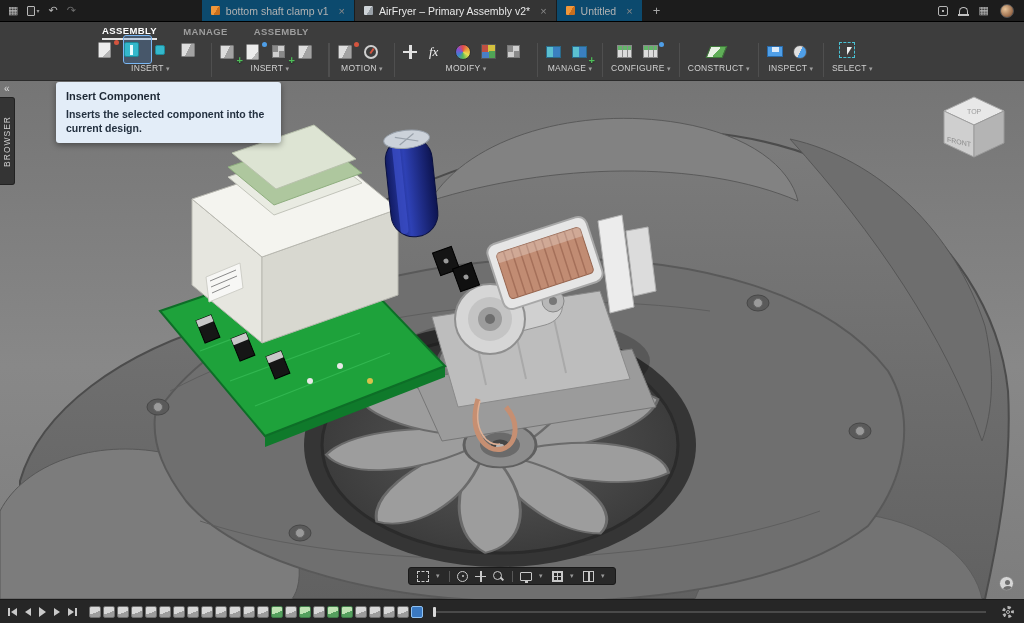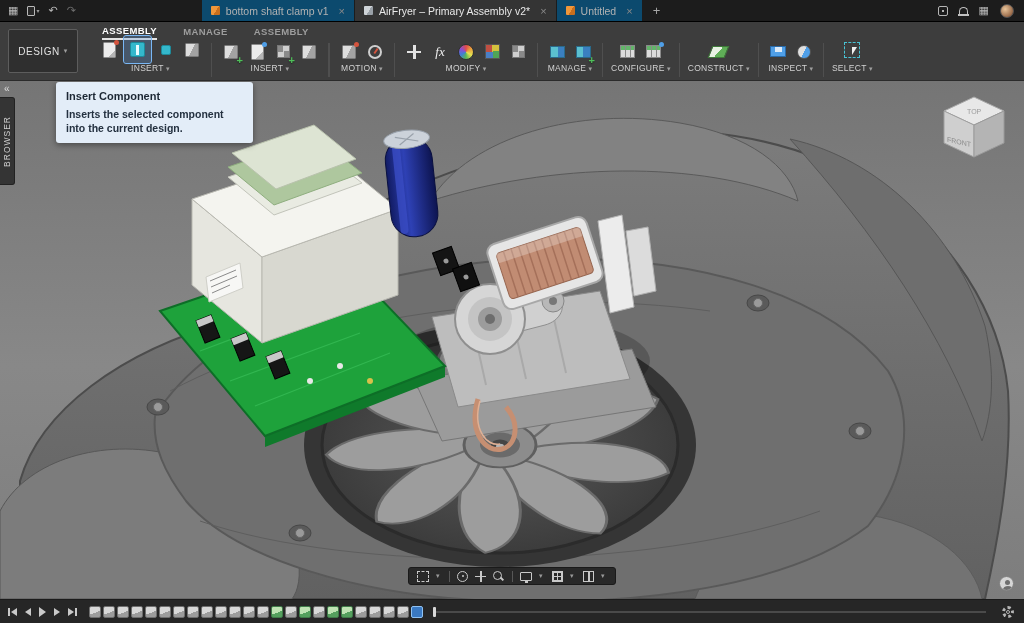--- a/index.html
+++ b/index.html
@@ -37,21 +37,21 @@
   .ribbon-tabs{display:flex;gap:26px;height:15px;align-items:center;padding-left:12px}
   .rtab{font-size:9.5px;font-weight:bold;letter-spacing:.4px;color:#9d9d9d;padding-bottom:2px}
   .rtab.active{color:#fff;border-bottom:2px solid #e4e4e4}
   .groups{display:flex;align-items:flex-end;height:40px}
   .group{display:flex;flex-direction:column;align-items:center;justify-content:flex-end;padding:0 8px;height:40px}
   .gsep{width:1px;height:34px;background:#4f4f4f;margin-bottom:3px}
   .gicons{display:flex;align-items:center;gap:4px;flex:1}
   .glabel{font-size:8.5px;color:#d2d2d2;letter-spacing:.3px;padding-bottom:7px;white-space:nowrap}
   .glabel::after{content:" ▾";font-size:7px;color:#9f9f9f}
 
-  .ric{width:22px;height:22px;position:relative;display:flex;align-items:center;justify-content:center;border-radius:2px}
+  .ric{width:22px;height:22px;position:relative;display:flex;align-items:center;border-radius:2px}
   .ric.big{width:27px;height:27px}
   .ric.hl{outline:1px solid var(--highlight-outline,#79b7f5);background:rgba(96,156,224,.28)}
   .sheet{width:13px;height:16px;background:linear-gradient(135deg,#ececec 72%,#b5b5b5 72%);border:1px solid #8b8b8b;border-radius:1px}
   .cube3d{width:14px;height:14px;background:linear-gradient(115deg,#dedede 50%,#a3a3a3 50%);border:1px solid #7c7c7c;border-radius:1px}
   .tealsq{width:15px;height:15px;background:var(--accent-teal,#34b8cc);border:1px solid #1e8a9a;border-radius:2px;position:relative}
   .tealsq.s{width:10px;height:10px}
   .tealsq .bar{position:absolute;left:5px;top:2px;width:3px;height:10px;background:#eafcff}
   .gplus::after{content:"+";position:absolute;right:-1px;bottom:-3px;color:#4fc05a;font-weight:bold;font-size:11px;text-shadow:0 1px 1px #222}
   .rdot::after{content:"";position:absolute;right:1px;top:1px;width:5px;height:5px;border-radius:50%;background:#d4543e}
   .bdot::after{content:"";position:absolute;right:1px;top:1px;width:5px;height:5px;border-radius:50%;background:#4f9fe8}
@@ -78,21 +78,21 @@
   .selectbox::after{content:"";position:absolute;right:2px;bottom:2px;width:0;height:0;border-left:5px solid #f0f0f0;border-bottom:8px solid transparent}
 
   
   .viewport{position:absolute;top:81px;left:0;width:1024px;height:518px;overflow:hidden}
   .viewport svg.scene{display:block;width:100%;height:100%}
 
   .browser-collapse{position:absolute;left:4px;top:2px;font-size:10px;color:#dcdcdc}
   .browser-tab{position:absolute;left:0;top:16px;width:15px;height:88px;background:#343434;border:1px solid #222;border-left:none;border-radius:0 3px 3px 0;display:flex;align-items:center;justify-content:center}
   .browser-tab span{writing-mode:vertical-rl;transform:rotate(180deg);font-size:8.5px;letter-spacing:1px;color:#cfcfcf}
 
-  .tooltip{position:absolute;left:56px;top:1px;width:197px;background:var(--tooltip-bg,#e3edf8);border-radius:3px;box-shadow:0 2px 6px rgba(0,0,0,.4);padding:8px 10px;color:#1c2734}
+  .tooltip{position:absolute;left:56px;top:1px;width:225px;background:var(--tooltip-bg,#e3edf8);border-radius:3px;box-shadow:0 2px 6px rgba(0,0,0,.4);padding:8px 10px;color:#1c2734}
   .tooltip .tt-title{font-size:11px;font-weight:bold;margin-bottom:6px}
   .tooltip p{font-size:10.5px;line-height:1.3;font-weight:bold;color:#243140}
   .tooltip p + p{margin-top:10px}
 
   .viewcube{position:absolute;right:10px;top:6px;width:80px;height:82px}
 
   .navbar{position:absolute;left:50%;transform:translateX(-50%);bottom:14px;height:18px;background:rgba(36,36,36,.93);border-radius:3px;display:flex;align-items:center;gap:7px;padding:0 8px;border:1px solid #1a1a1a}
   .nvi{position:relative;width:11px;height:11px}
   .nv-select{width:12px;height:11px;border:1px dashed #c9c9c9}
   .nv-orbit{border:1.5px solid #c9c9c9;border-radius:50%}
@@ -172,24 +172,20 @@
     </div>
     <div class="tb-right">
       <span class="sq-ic"></span>
       <span class="bell"></span>
       <span class="ti">▦</span>
       <span class="avatar"></span>
     </div>
   </div>
 
   <div class="toolbar">
-    <div class="workspace">
-      <span>DESIGN</span>
-        <span class="caret">▾</span>
-    </div>
     <div class="ribbon">
       <div class="ribbon-tabs">
         <span class="rtab active">ASSEMBLY</span>
         <span class="rtab">MANAGE</span>
         <span class="rtab">ASSEMBLY</span>
       </div>
       <div class="groups">
 
         <div class="group">
           <div class="gicons">

